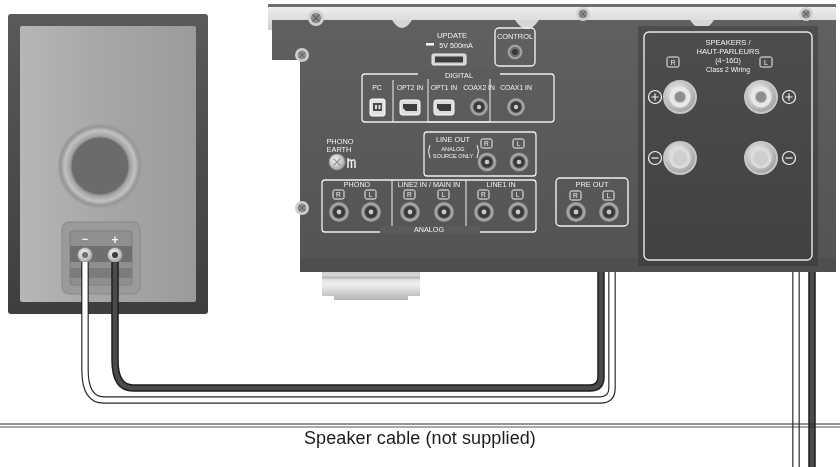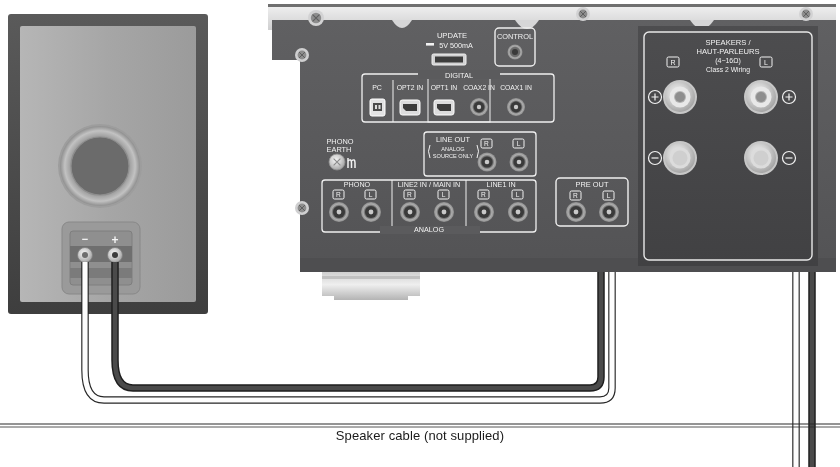--- a/index.html
+++ b/index.html
@@ -1,20 +1,20 @@
 <!DOCTYPE html>
 <html><head>
 <meta charset="utf-8">
 <style>
   html,body{margin:0;padding:0;background:#ffffff;}
   body{width:840px;height:467px;font-family:"Liberation Sans",sans-serif;overflow:hidden;}
   #stage{position:relative;width:840px;height:467px;background:#fff;}
   svg{display:block;}
   .cap{position:absolute;left:0;top:428px;width:840px;text-align:center;
-       font-family:"Liberation Sans",sans-serif;font-size:13px;color:#1b1b1b;letter-spacing:.1px;}
+       font-family:"Liberation Sans",sans-serif;font-size:18px;color:#1b1b1b;letter-spacing:.1px;}
 </style>
 </head>
 <body>
 
 <div id="stage">
 
 <svg width="840" height="467" viewBox="0 0 840 467">
   <defs>
     <linearGradient id="gBox" x1="0" y1="0" x2="1" y2="0">
       <stop offset="0" stop-color="#b6b6b6"></stop>

